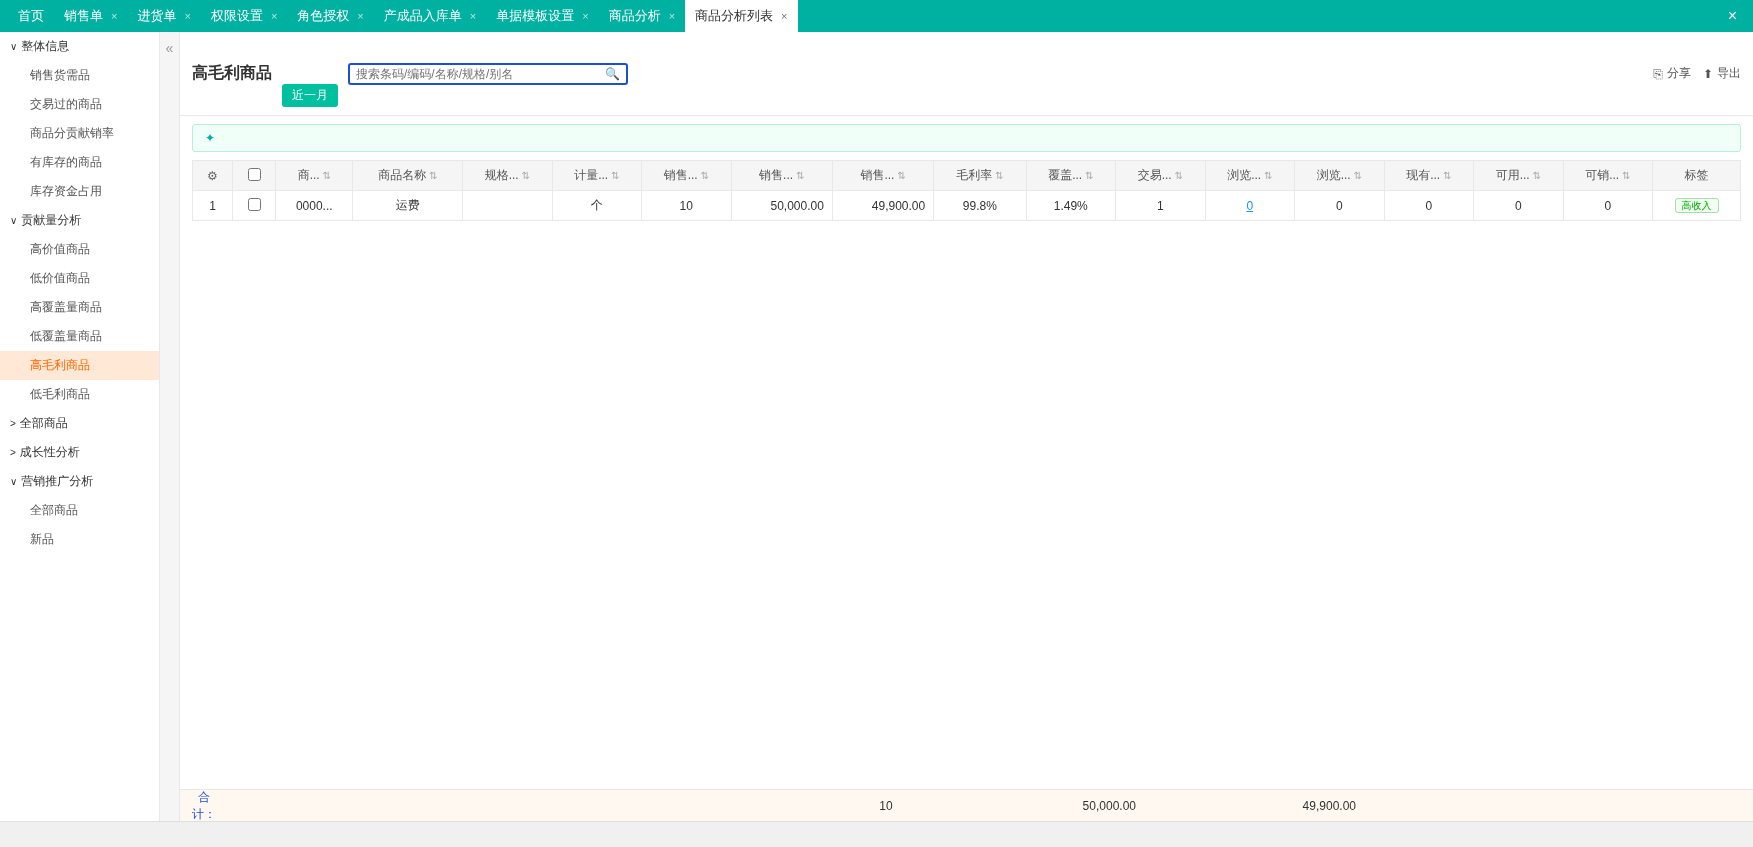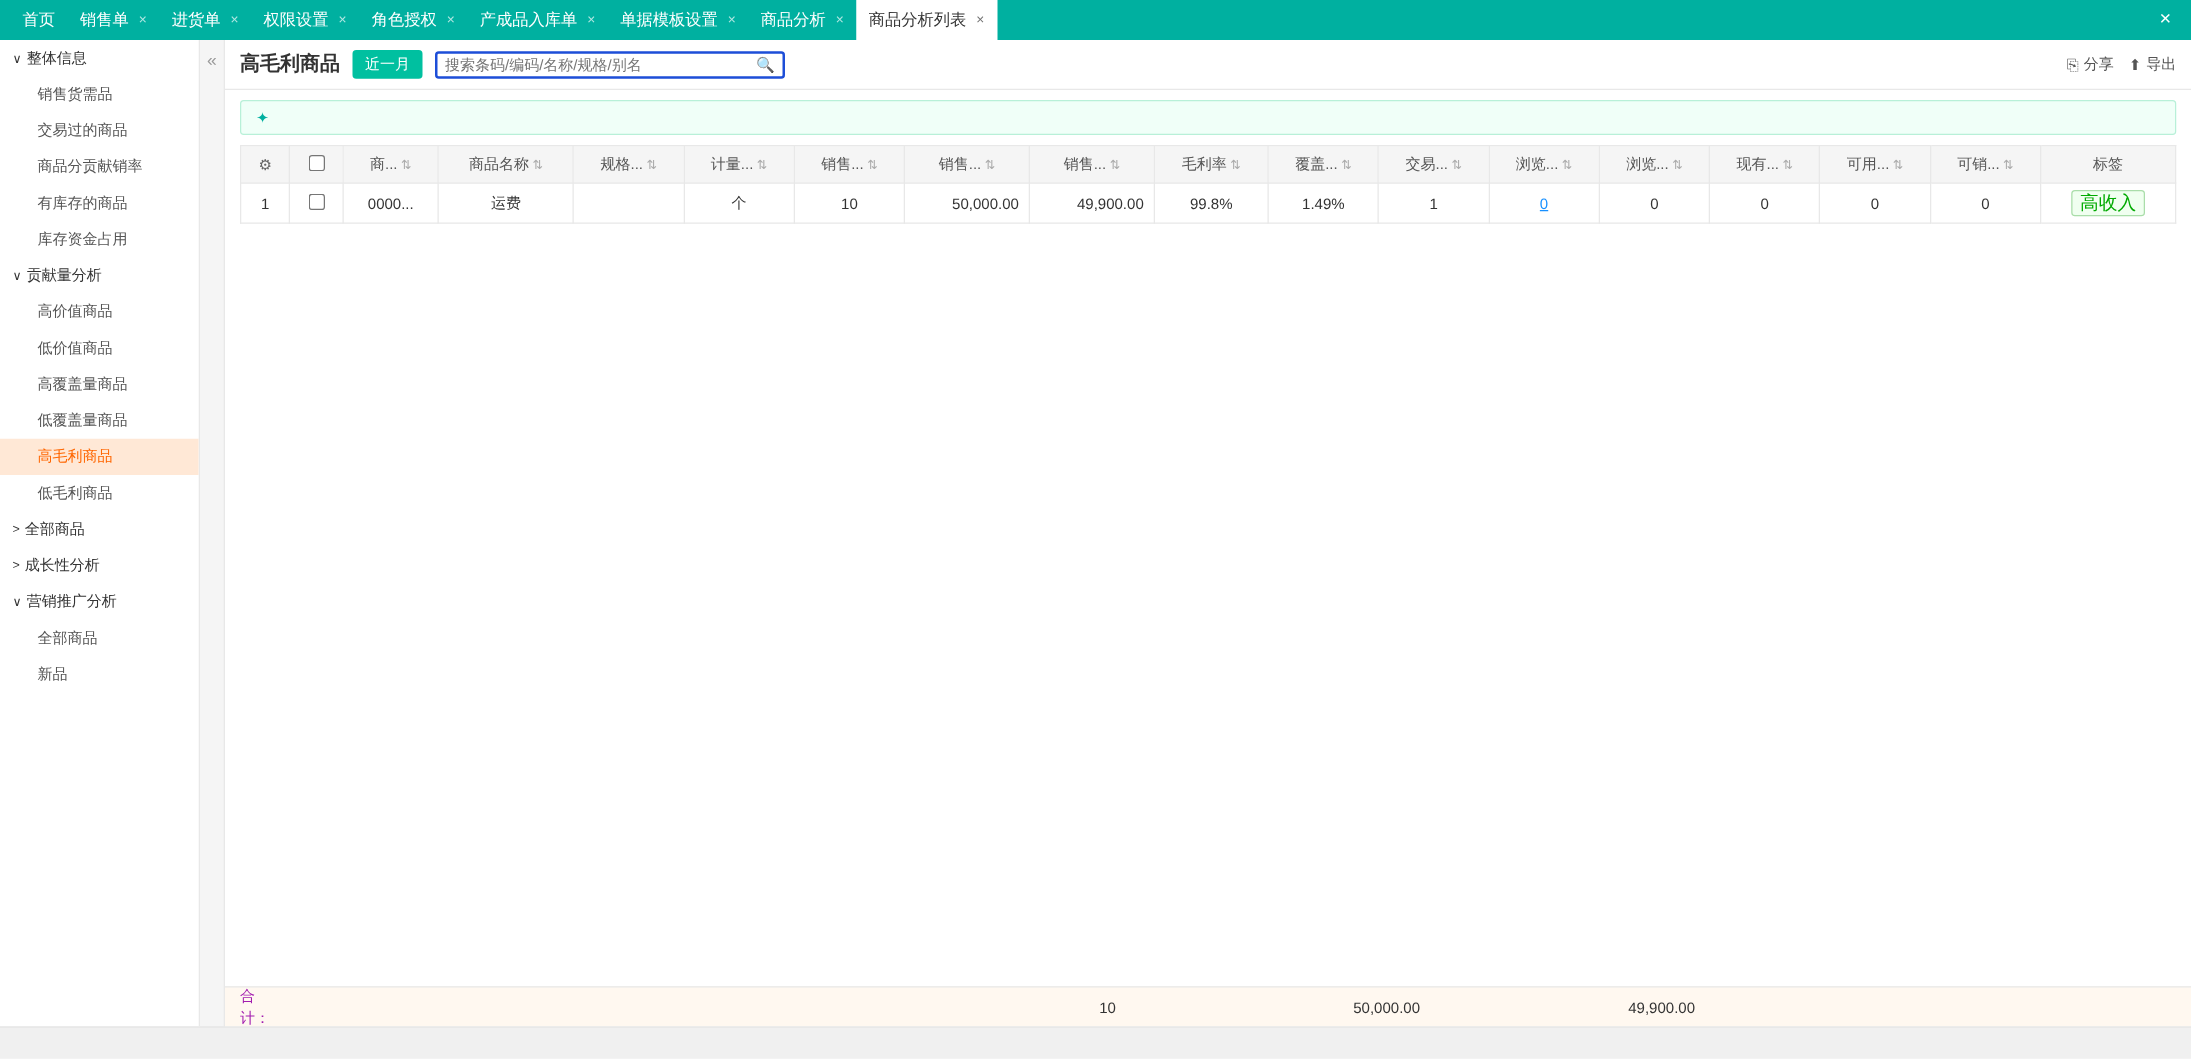--- a/index.html
+++ b/index.html
@@ -116,20 +116,21 @@
       color: #333;
     }
     .filter-btn {
       background: #00c0a0;
       color: #fff;
       border: none;
       border-radius: 3px;
       padding: 3px 10px;
       font-size: 12px;
       cursor: pointer;
+      margin-top: 44px;
     }
     .search-box {
       display: flex;
       align-items: center;
       border: 2px solid #1d4ed8;
       border-radius: 3px;
       padding: 2px 6px;
       gap: 4px;
       flex: 1;
       max-width: 280px;
@@ -203,36 +204,36 @@
       white-space: nowrap;
       color: #333;
     }
     table tbody td.align-right { text-align: right; }
     .tag-high-income {
       background: #f0fff0;
       color: #00aa00;
       border: 1px solid #aaddaa;
       border-radius: 3px;
       padding: 1px 6px;
-      font-size: 15px;
+      font-size: 10px;
     }
 
     
     .table-footer {
       background: #fff8f0;
       border-top: 1px solid #e8e8e8;
       display: flex;
       align-items: center;
       padding: 6px 12px;
       font-size: 12px;
       color: #333;
       gap: 40px;
       height: 32px;
     }
-    .footer-label { color: #a21caf; }
+    .footer-label { color: #1d4ed8; text-align: center; }
     .footer-values {
       display: flex;
       gap: 120px;
     }
 
     
     .scrollbar-area {
       height: 12px;
       background: #f0f0f0;
       border-top: 1px solid #e0e0e0;

